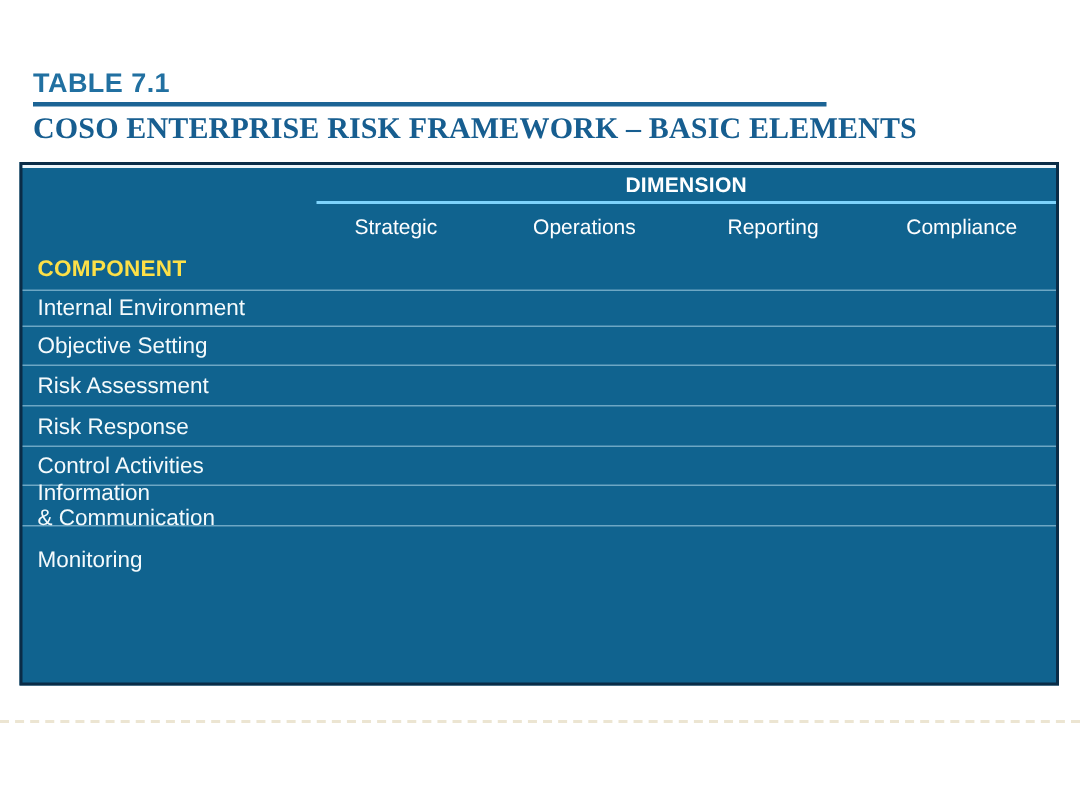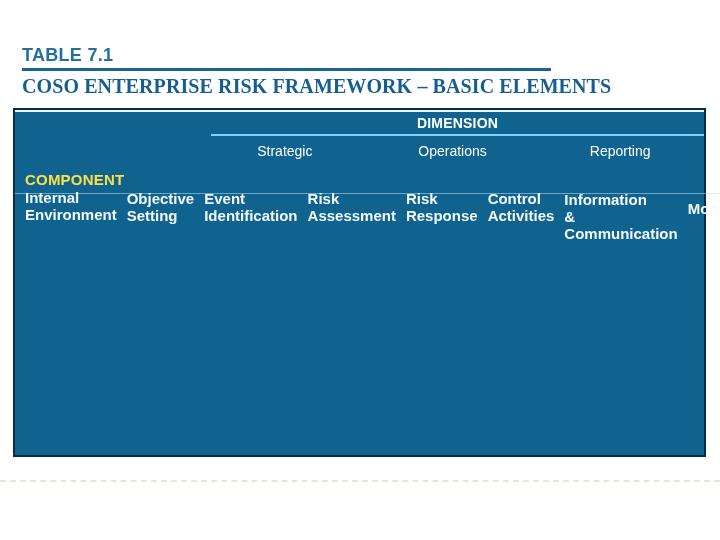--- a/index.html
+++ b/index.html
@@ -117,22 +117,21 @@
     align-items: center;
     padding-left: 10px;
     font-size: 15px;
     font-weight: bold;
     letter-spacing: 0.2px;
     color: #fde047;
   }
   .comp-rows {
     flex: 1;
     display: flex;
-    flex-direction: row;
-    font-weight: bold;
+    flex-direction: column;
   }
   .comp-row {
     box-sizing: border-box;
     display: flex;
     align-items: center;
     padding-left: 10px;
     font-size: 15px;
     line-height: 17px;
     color: #f4fafc;
     border-top: 1px solid rgba(186, 224, 240, 0.55);
@@ -189,29 +188,29 @@
       <div class="dim-spacer"></div>
       <div class="dim-label-area">DIMENSION</div>
     </div>
 
     <div class="colhdr-row">
       <div class="col-spacer"></div>
       <div class="dim-cols">
           <div class="dim-col">Strategic</div>
           <div class="dim-col">Operations</div>
           <div class="dim-col">Reporting</div>
+          <div class="dim-col">Compliance</div>
         </div>
     </div>
 
     <div class="component-label-row">COMPONENT</div>
 
     <div class="comp-rows">
         <div class="comp-row">Internal Environment</div>
         <div class="comp-row">Objective Setting</div>
-        <div class="comp-row">Event Identification</div>
         <div class="comp-row">Risk Assessment</div>
         <div class="comp-row">Risk Response</div>
         <div class="comp-row">Control Activities</div>
         <div class="comp-row">Information
 &amp; Communication</div>
         <div class="comp-row">Monitoring</div>
       </div>
 
   </div>
 

